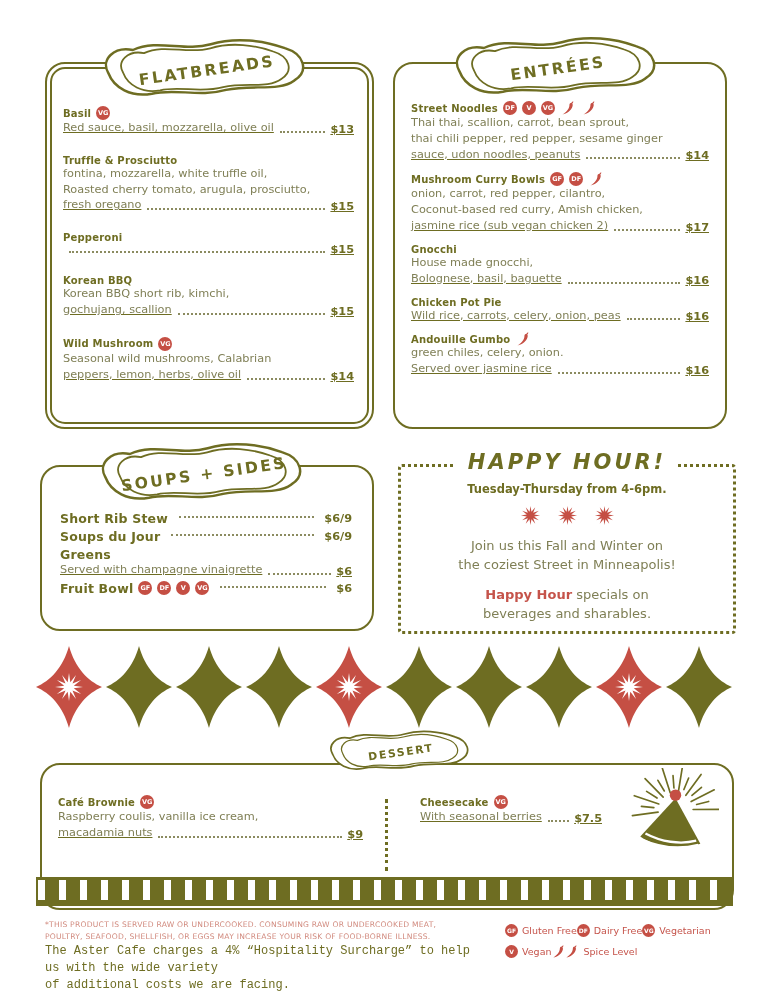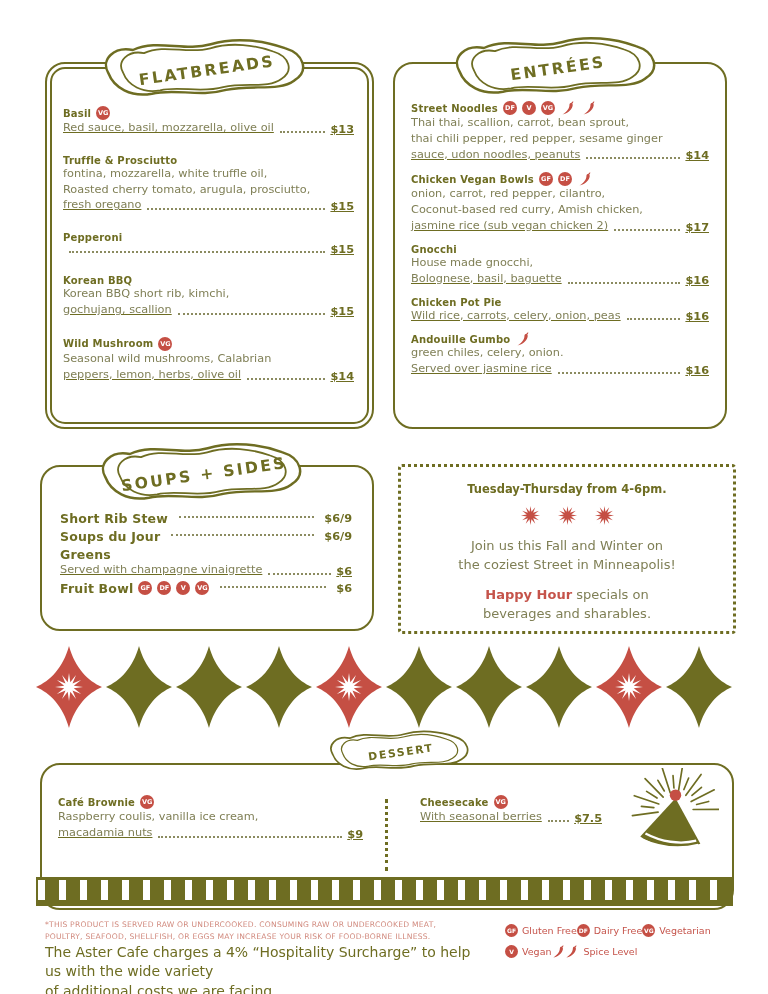--- a/index.html
+++ b/index.html
@@ -59,21 +59,21 @@
   #dessert-col-divider{position:absolute;left:385px;top:799px;height:72px;border-left:3px dotted #6e6d22;z-index:2;}
   #items-dessert-right{position:absolute;left:420px;top:795px;width:182px;z-index:2;}
   #cake{position:absolute;left:603px;top:768px;width:116px;height:104px;z-index:2;}
 
   #stripe-band{position:absolute;left:36px;top:877px;width:697px;height:29px;background:#6e6d22;z-index:3;}
   #stripe-band .stripes{position:absolute;left:2px;right:2px;top:3px;bottom:6px;
     background:repeating-linear-gradient(90deg,#ffffff 0 7px,#6e6d22 7px 21px);}
 
   #fineprint{position:absolute;left:45px;top:919px;width:440px;}
   .disc{color:#d18a7e;font-size:7.6px;letter-spacing:.25px;line-height:1.55;font-weight:500;}
-  .sur{color:#6e6d22;font-size:14px;line-height:1.42;font-weight:500;}
+  .sur{color:#6e6d22;font-size:12px;line-height:1.42;font-weight:500;font-family:Liberation Mono, monospace;}
   .date{color:#6e6d22;font-size:9.2px;margin-top:1px;}
 
   #legend{position:absolute;left:505px;top:924px;}
   .legend-row{display:flex;align-items:center;margin-bottom:8px;}
   .legend-item{display:flex;align-items:center;gap:4px;color:#c5534a;font-size:9.5px;font-weight:500;white-space:nowrap;}
   .legend-item .badge{width:13px;height:13px;font-size:6px;}
   .legend-item .chili{width:15px;height:11px;}
   .legend-item .chili + .chili{margin-left:-6px;}
 </style>
 </head>
@@ -164,21 +164,21 @@
         <div class="desc">Thai thai, scallion, carrot, bean sprout,</div>
         <div class="desc">thai chili pepper, red pepper, sesame ginger</div>
         <div class="price-row">
           <span class="desc">sauce, udon noodles, peanuts</span>
           <span class="leader"></span>
           <span class="price">$14</span>
         </div>
       </div>
       <div class="item">
         <div class="name-row">
-          <span class="item-name">Chicken Vegan Bowls</span>
+          <span class="item-name">Mushroom Curry Bowls</span>
           <span class="badge">GF</span>
           <span class="badge">DF</span>
           <svg class="chili" viewBox="0 0 20 14">
             <path d="M1,12.5 C6,13.5 13,11.5 16.2,6.5 C16.9,5.4 17.2,4.2 16.9,3.2 C17.9,2.9 18.6,2.1 18.8,1 C17.9,1.1 17,1.3 16.2,2 C14.8,1.5 13.4,2.3 12.9,3.9 C11.4,8.6 5.5,11.5 1,12.5 Z"></path>
           </svg>
         </div>
         <div class="desc">onion, carrot, red pepper, cilantro,</div>
         <div class="desc">Coconut-based red curry, Amish chicken,</div>
         <div class="price-row">
           <span class="desc">jasmine rice (sub vegan chicken 2)</span>
@@ -272,20 +272,21 @@
 </div>
 <div class="ribbon" id="ribbon-soups">
     <svg viewBox="0 0 240 84">
     <path d="M16,44 C8,30 22,16 42,20 C68,8 96,22 124,14 C150,6 180,10 202,18 C222,24 228,42 212,52 C196,64 168,56 140,62 C112,70 86,60 62,66 C40,70 22,60 16,44 Z" fill="#fff" stroke="#6e6d22" stroke-width="2.6"></path>
     <path d="M16,44 C8,30 22,16 42,20 C68,8 96,22 124,14 C150,6 180,10 202,18 C222,24 228,42 212,52 C196,64 168,56 140,62 C112,70 86,60 62,66 C40,70 22,60 16,44 Z" fill="none" stroke="#6e6d22" stroke-width="2.2" transform="translate(18,6.3) scale(0.85)"></path>
     <text x="120" y="47" transform="rotate(-8 120 42)" text-anchor="middle" font-size="16.5" font-weight="bold" letter-spacing="2.5" fill="#6e6d22">SOUPS + SIDES</text>
     </svg>
   </div>
 
 <div id="happy-hour-box">
+  <div class="hh-title">HAPPY HOUR!</div>
   <div class="hh-schedule">Tuesday-Thursday from 4-6pm.</div>
   <div class="hh-stars" id="hh-stars">
       <svg viewBox="0 0 22 22">
         <polygon points="11.0,1.0 12.0,7.1 16.0,2.3 13.8,8.2 19.7,6.0 14.9,10.0 21.0,11.0 14.9,12.0 19.7,16.0 13.8,13.8 16.0,19.7 12.0,14.9 11.0,21.0 10.0,14.9 6.0,19.7 8.2,13.8 2.3,16.0 7.1,12.0 1.0,11.0 7.1,10.0 2.3,6.0 8.2,8.2 6.0,2.3 10.0,7.1" fill="#c54f44"></polygon>
       </svg>
       <svg viewBox="0 0 22 22">
         <polygon points="11.0,1.0 12.0,7.1 16.0,2.3 13.8,8.2 19.7,6.0 14.9,10.0 21.0,11.0 14.9,12.0 19.7,16.0 13.8,13.8 16.0,19.7 12.0,14.9 11.0,21.0 10.0,14.9 6.0,19.7 8.2,13.8 2.3,16.0 7.1,12.0 1.0,11.0 7.1,10.0 2.3,6.0 8.2,8.2 6.0,2.3 10.0,7.1" fill="#c54f44"></polygon>
       </svg>
       <svg viewBox="0 0 22 22">
         <polygon points="11.0,1.0 12.0,7.1 16.0,2.3 13.8,8.2 19.7,6.0 14.9,10.0 21.0,11.0 14.9,12.0 19.7,16.0 13.8,13.8 16.0,19.7 12.0,14.9 11.0,21.0 10.0,14.9 6.0,19.7 8.2,13.8 2.3,16.0 7.1,12.0 1.0,11.0 7.1,10.0 2.3,6.0 8.2,8.2 6.0,2.3 10.0,7.1" fill="#c54f44"></polygon>

